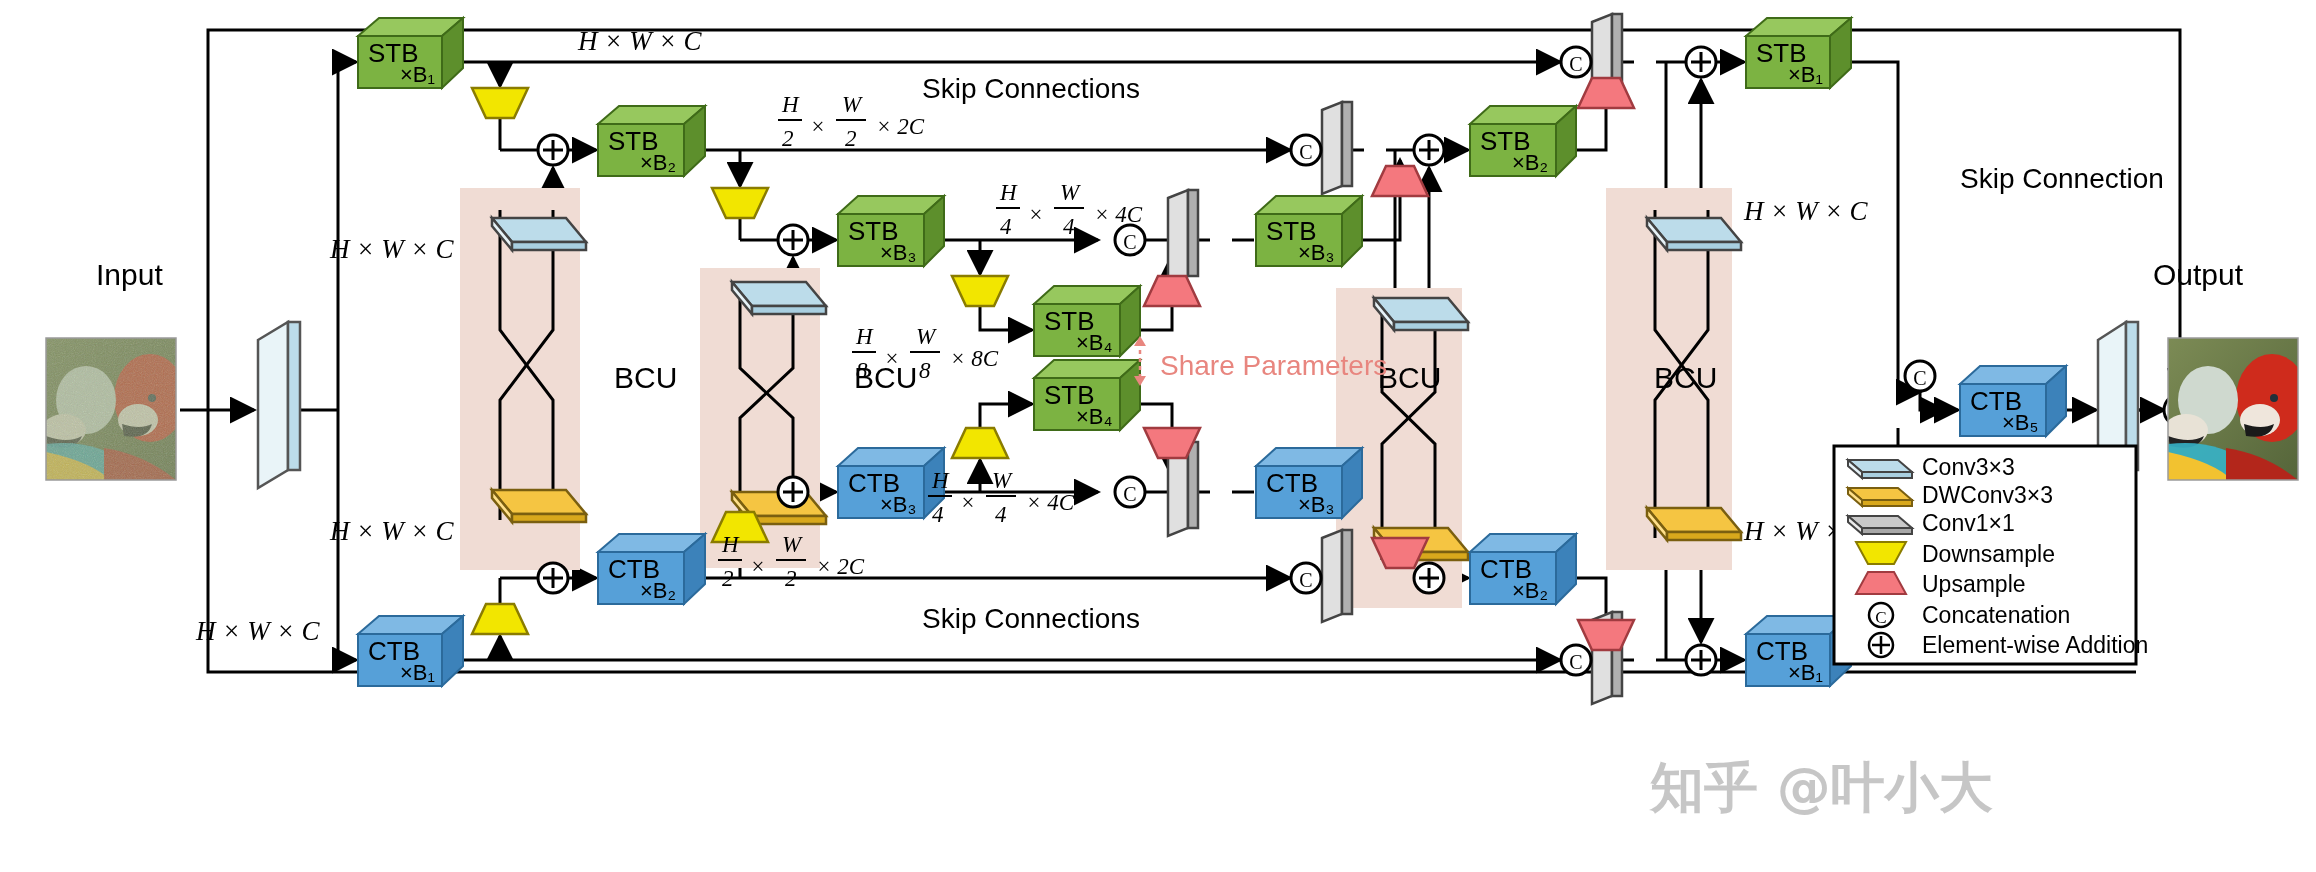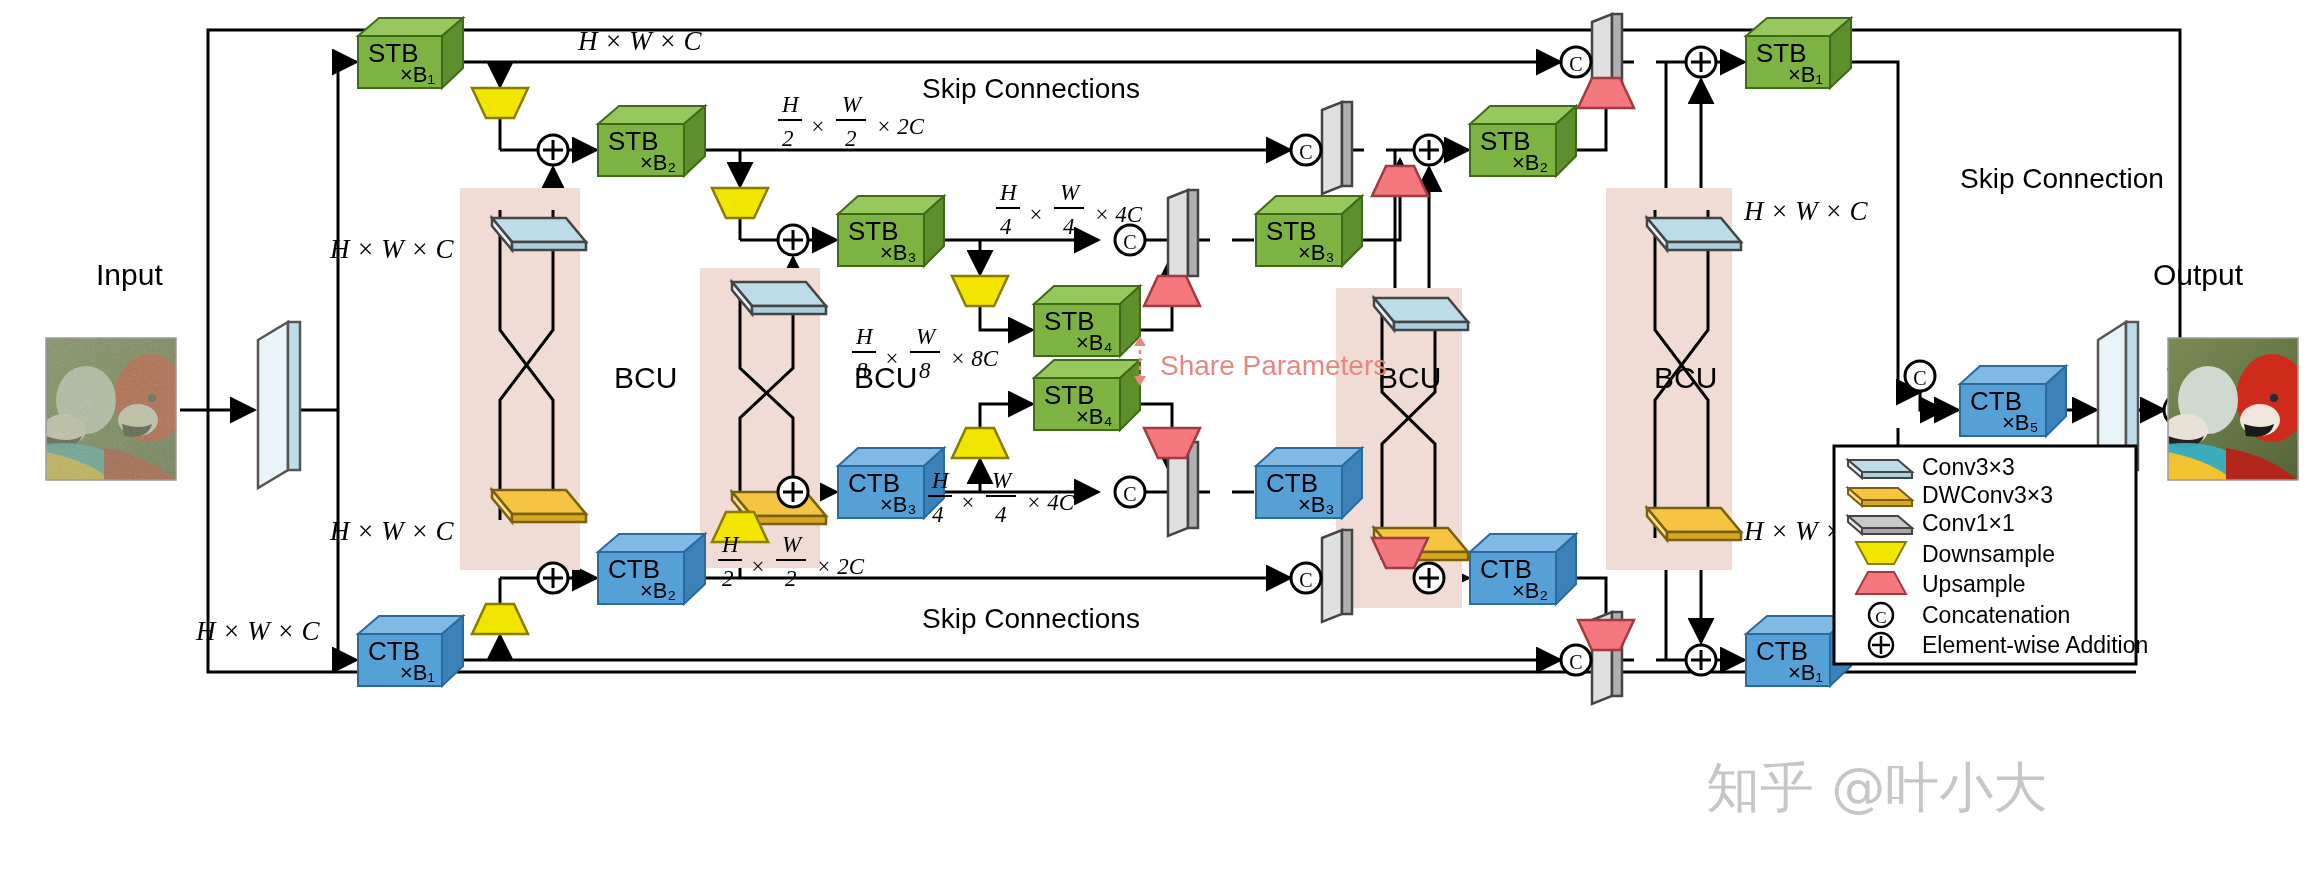--- a/index.html
+++ b/index.html
@@ -3,21 +3,21 @@
 <meta charset="utf-8">
 <style>
   html,body{margin:0;padding:0;background:#fff;}
   body{width:2316px;height:872px;font-family:"Liberation Sans",sans-serif;overflow:hidden;}
   #stage{position:relative;width:2316px;height:872px;background:#ffffff;}
   svg{display:block;}
   .cap{position:absolute;left:34px;top:722px;width:2260px;
        font-family:"Liberation Serif",serif;font-size:46px;line-height:1.08;color:#000;}
   .wm{position:absolute;color:#bdbdbd;font-family:"DejaVu Sans",sans-serif;
       font-size:54px;opacity:.85;pointer-events:none;white-space:nowrap;}
-  #wm1{left:1706px;top:752px;}
+  #wm1{left:1650px;top:752px;font-weight:bold;}
   #wm2{left:1836px;top:810px;font-size:46px;}
 </style>
 </head>
 <body>
 
 <div id="stage">
 <svg width="2316" height="872" viewBox="0 0 2316 872">
   <defs>
     <marker id="ah" markerWidth="9" markerHeight="9" refX="8" refY="4.5" orient="auto">
       <path d="M0,0 L9,4.5 L0,9 z" fill="#000"></path>

